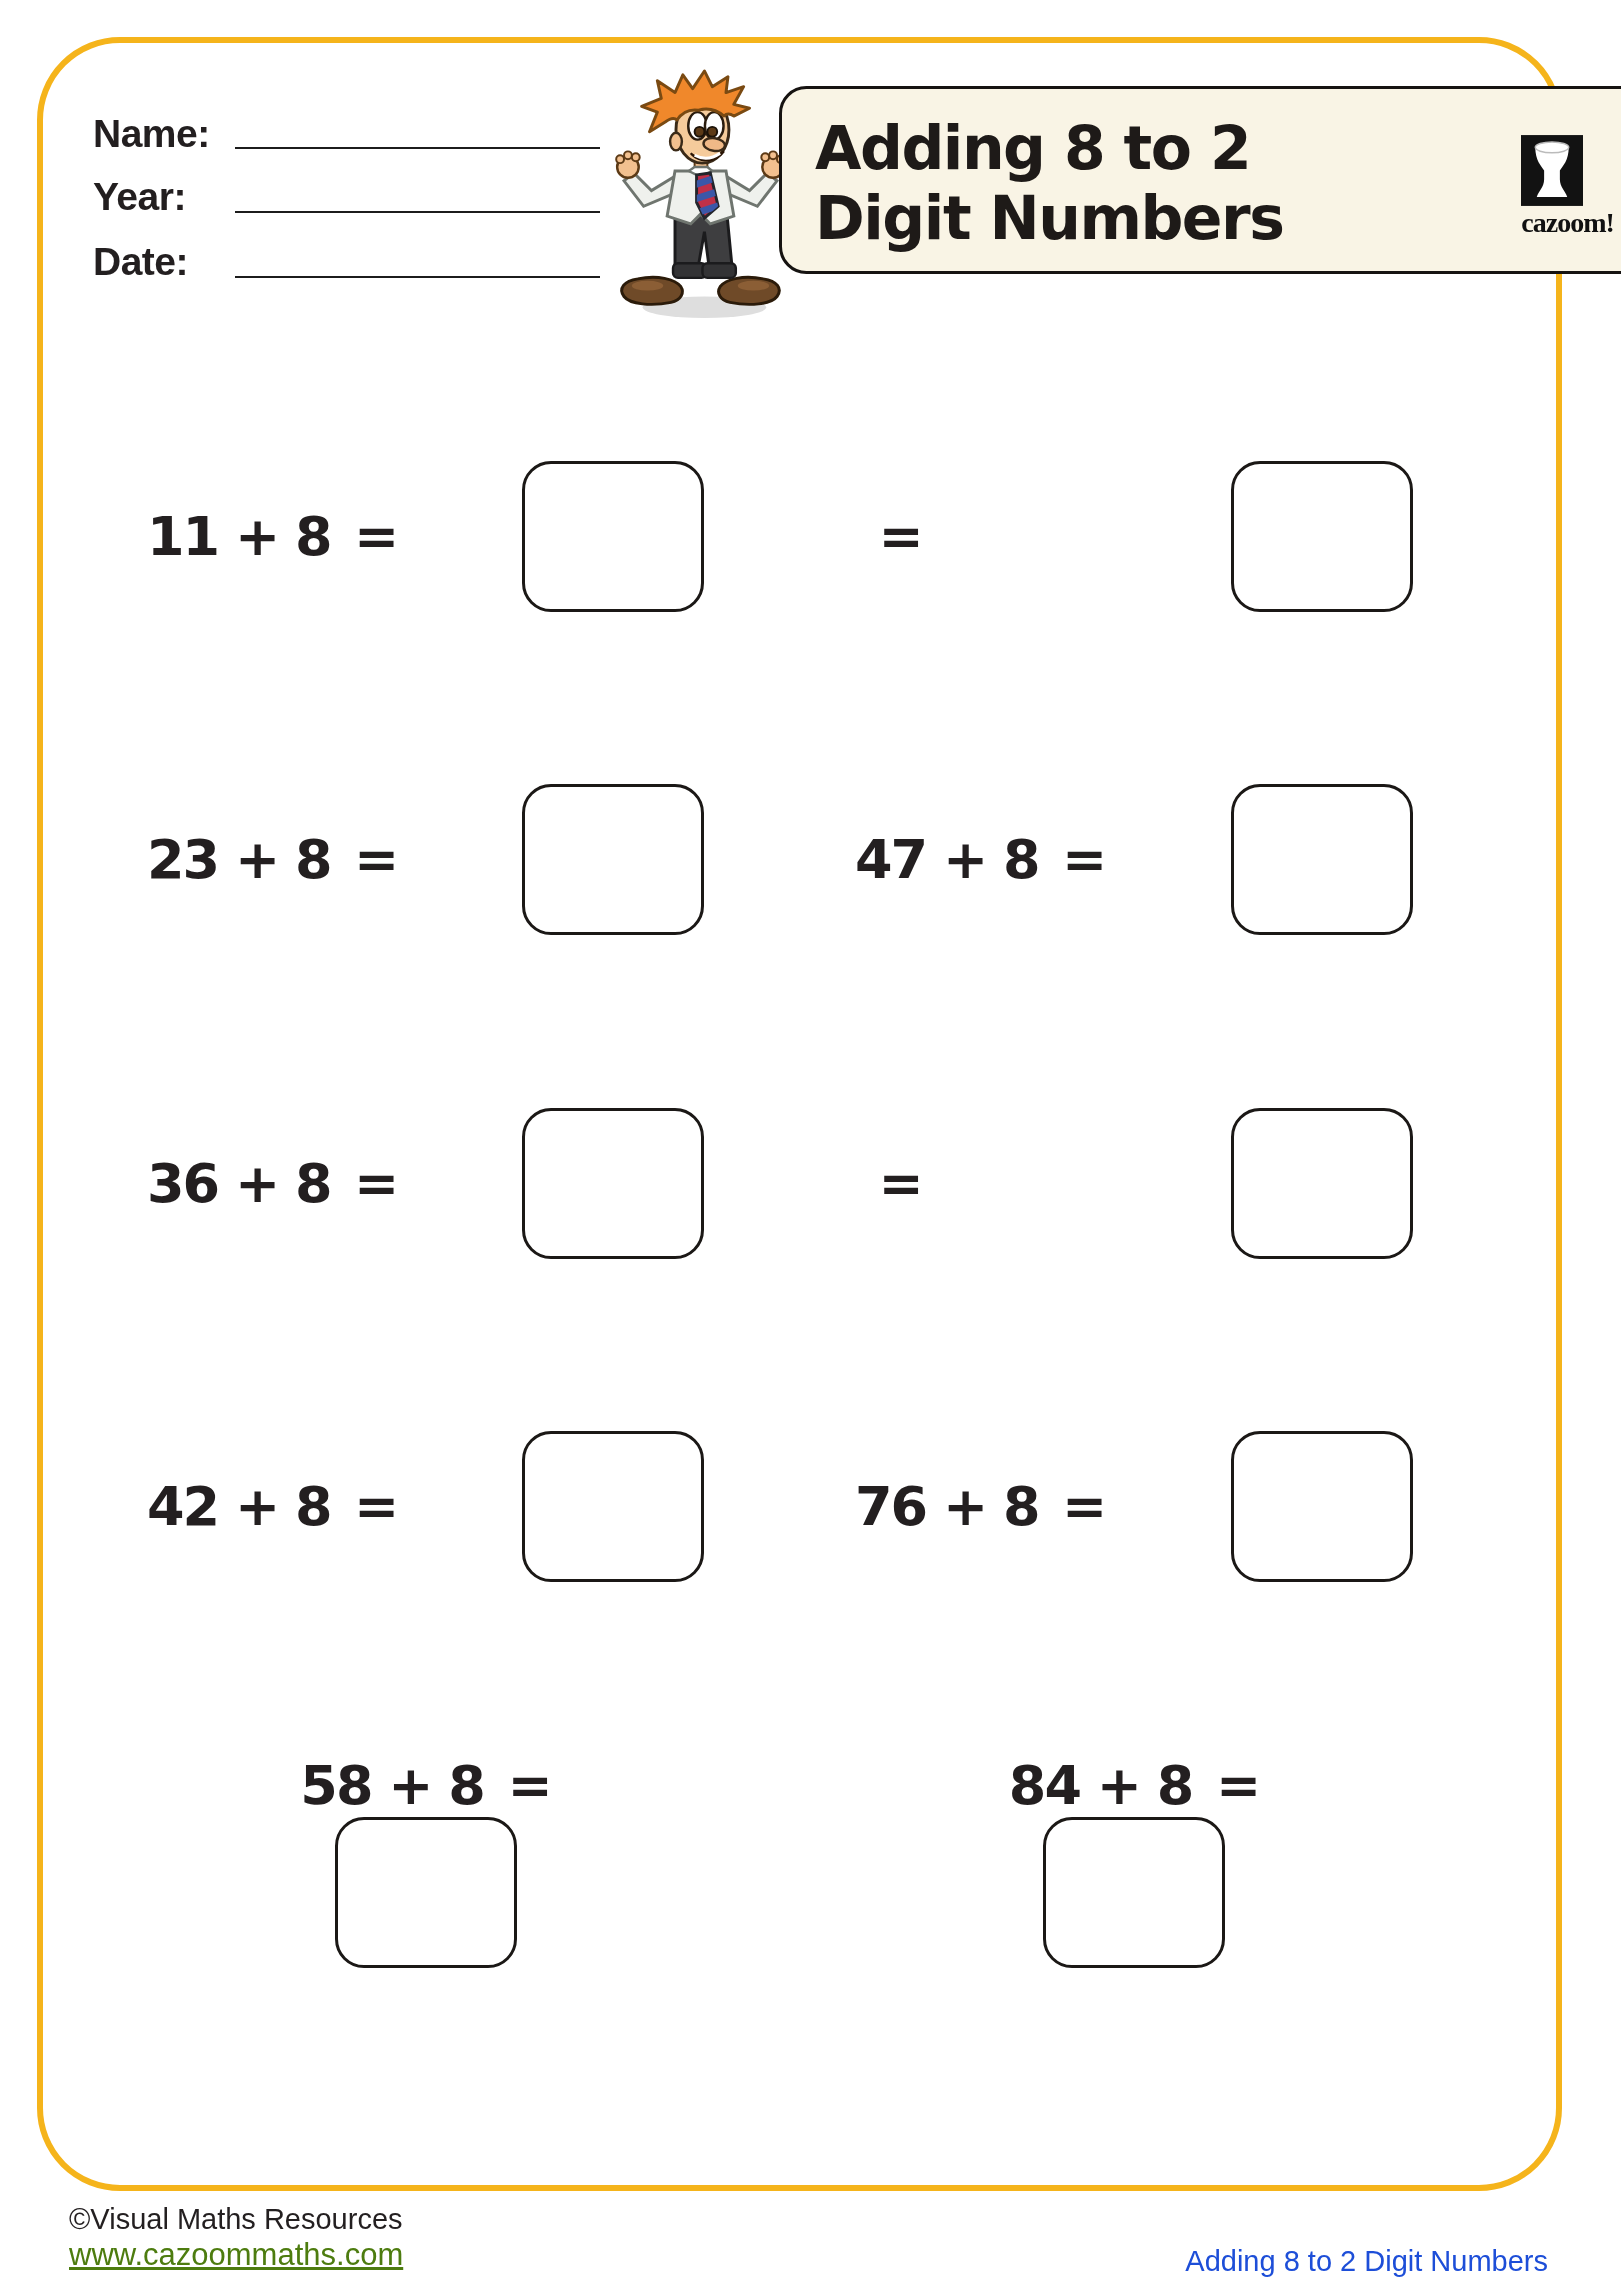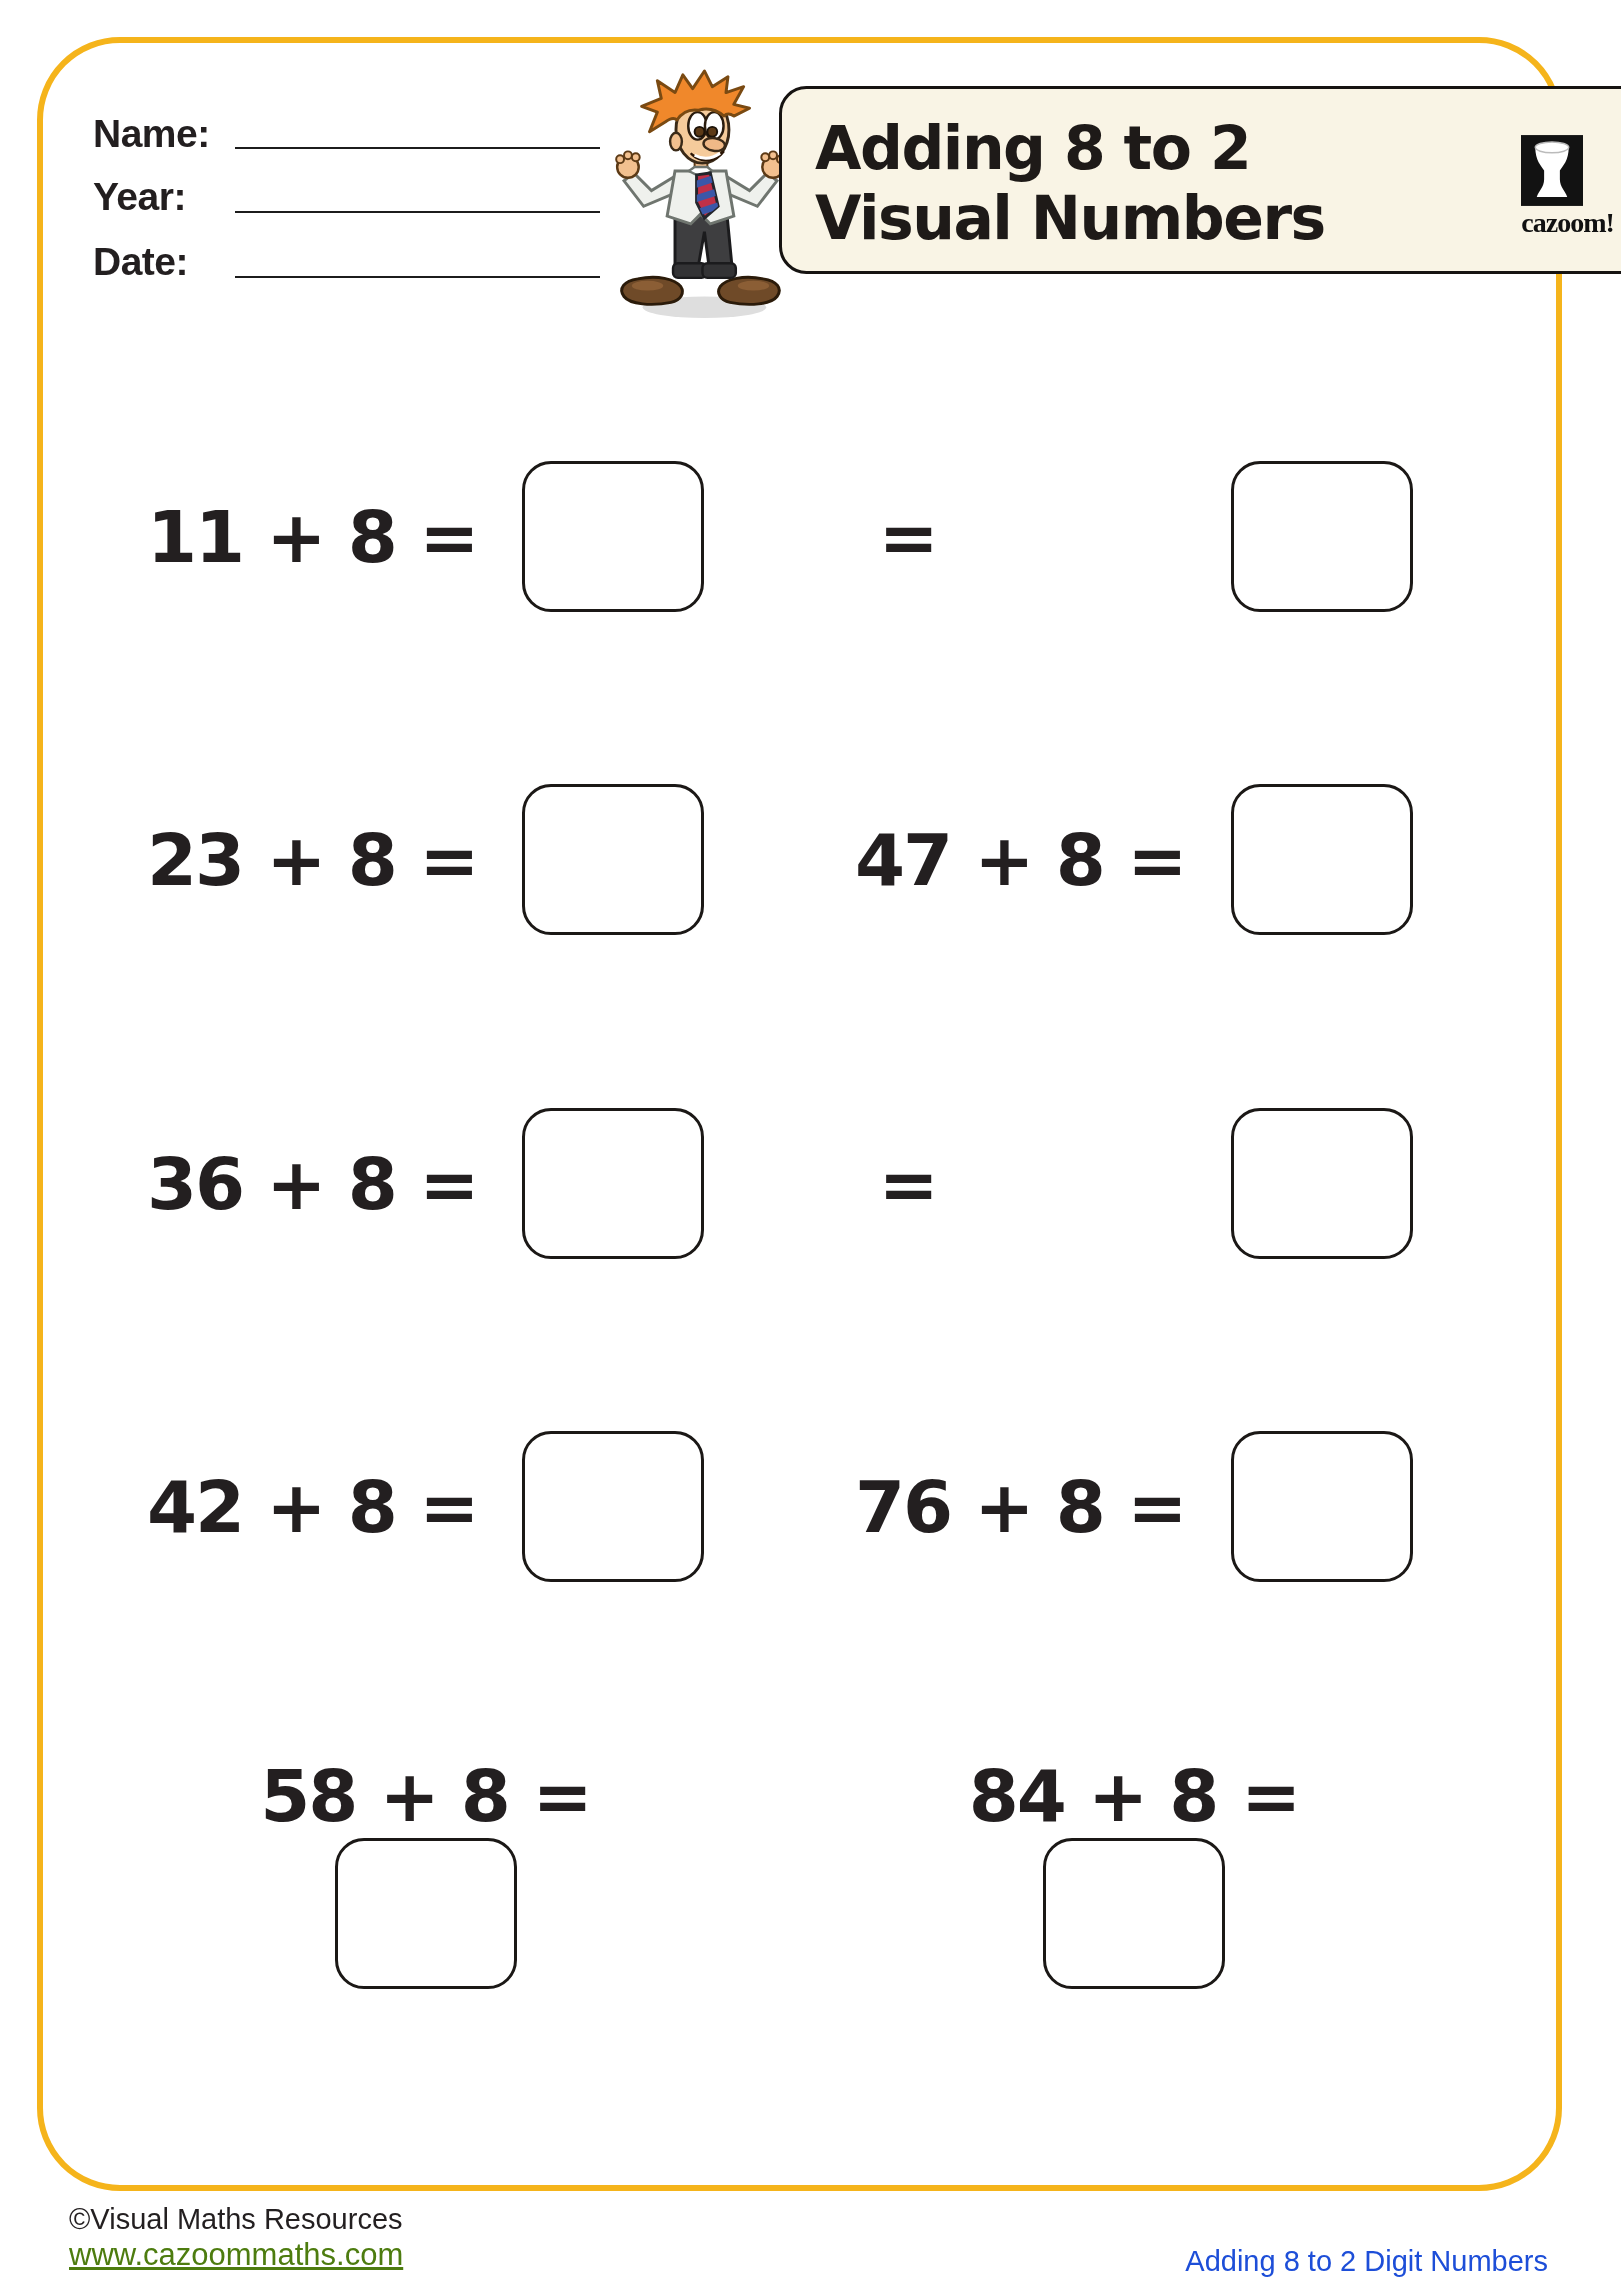--- a/index.html
+++ b/index.html
@@ -32,21 +32,21 @@
     letter-spacing:-1px;color:#111;margin-top:1px;
   }
   
   .problem{
     position:absolute;height:151px;display:flex;align-items:center;justify-content:space-between;
   }
   .problem.col-left{left:147px;width:557px;}
   .problem.col-right{left:855px;width:558px;}
   .row1{top:461px;} .row2{top:784px;} .row3{top:1108px;} .row4{top:1431px;} .row5{top:1754px;flex-direction:column;}
   .equation{
-    display:flex;align-items:center;font-weight:bold;font-size:72px;letter-spacing:-2px;
+    display:flex;align-items:center;font-weight:bold;font-size:54px;letter-spacing:-2px;
     color:#231F20;font-family:"DejaVu Sans","Liberation Sans",sans-serif;white-space:nowrap;
   }
   .equals{margin-left:23.5px;}
   .answer-box{
     flex:none;width:182px;height:151px;box-sizing:border-box;background:#ffffff;
     border:3.9px solid #1B1816;border-radius:29px;
   }
   
   #footer-copyright{position:absolute;left:69px;top:2203px;font-size:29px;color:#231F20;}
   #footer-link{position:absolute;left:69px;top:2237px;font-size:31px;color:#4d7c0f;text-decoration:underline;cursor:pointer;}
@@ -126,21 +126,21 @@
     <ellipse cx="102" cy="77" rx="11" ry="6.5" fill="#F0B987" stroke="#3A2A18" stroke-width="2.5" transform="rotate(8 102 77)"></ellipse>
     <path d="M78,86 Q94,99 112,84 Q104,95 90,93 Q82,91 78,86 Z" fill="#45230F" stroke="#2A1505" stroke-width="2"></path>
     <path d="M82,88 Q95,95 108,86" fill="none" stroke="#FFFFFF" stroke-width="3"></path>
 
     <path d="M64,52 Q60,48 52,54 L36,64 L44,44 L28,38 L48,30 L44,12 L62,24 L70,6 L80,20 L92,2 L100,18 L116,8 L114,24 L132,18 L122,36 L138,40 L122,48 Q116,44 112,48 Q100,38 86,42 Q72,40 64,52 Z" fill="#F0882B" stroke="#7A4A12" stroke-width="3" stroke-linejoin="round"></path>
   </svg>
 
   <div id="title-box">
     <div id="title-text">
       <div>Adding 8 to 2</div>
-      <div>Visual Numbers</div>
+      <div>Digit Numbers</div>
     </div>
     <div id="logo">
       <svg width="62" height="71" viewBox="0 0 63 72" aria-hidden="true">
         <rect x="0" y="0" width="63" height="72" fill="#121212"></rect>
         <path d="M14.5,12 C14.5,26 20.5,31 23.5,36 L23.5,45 C23.5,53 18,57 16,63 L47,63 C45,57 39.5,53 39.5,45 L39.5,36 C42.5,31 48.5,26 48.5,12 Z" fill="#FFFFFF"></path>
         <ellipse cx="31.5" cy="12.5" rx="17" ry="5.5" fill="#FFFFFF" stroke="#BBBBBB" stroke-width="1.5"></ellipse>
       </svg>
       <div id="logo-caption">cazoom!</div>
     </div>
   </div>

